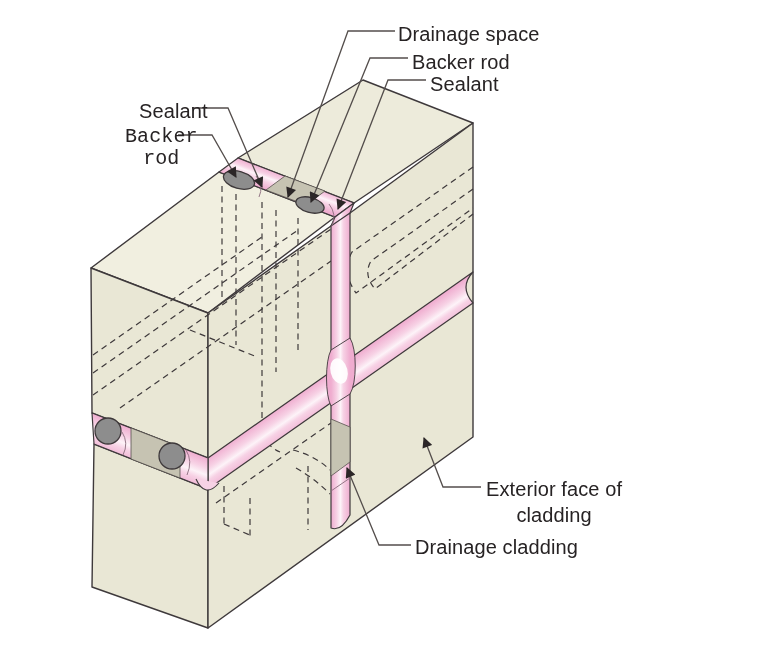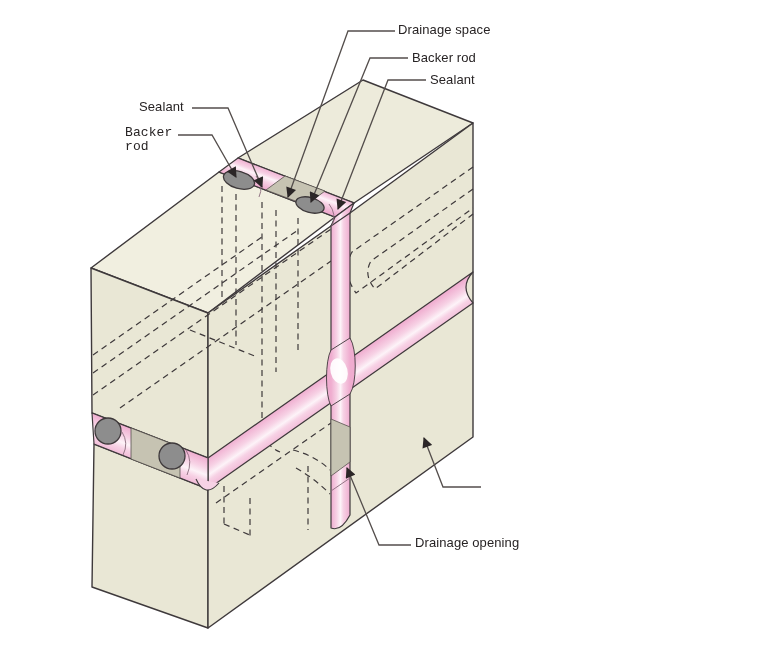--- a/index.html
+++ b/index.html
@@ -20,22 +20,22 @@
   .band{stroke:var(--outline);stroke-width:1.2;stroke-linejoin:round;}
   .gray{fill:var(--drainage-gray);stroke:#57524e;stroke-width:0.8;}
   .rod{fill:var(--backer-gray);stroke:var(--outline);stroke-width:1.3;}
   .seam{fill:none;stroke:#8a6b7c;stroke-width:0.9;}
   .bump{fill:var(--sealant-mid);stroke:var(--outline);stroke-width:1.1;}
   .bulge{stroke:var(--outline);stroke-width:0.9;}
   .leaderline{fill:none;stroke:var(--leader);stroke-width:1.3;}
   .stop-edge{stop-color:var(--sealant-edge);}
   .stop-mid{stop-color:var(--sealant-mid);}
   .stop-core{stop-color:var(--sealant-core);}
-  .label{position:absolute;color:var(--text);font-size:13px;line-height:1.1;
-         white-space:pre-line;letter-spacing:0.1px;}
+  .label{position:absolute;color:var(--text);font-size:20px;line-height:1.1;
+         white-space:pre-line;letter-spacing:0.1px;text-align:center;}
   .label.loose{line-height:1.32;}
 </style>
 </head>
 <body>
 
 <div id="stage">
 
 <svg id="diagram" width="768" height="649" viewBox="0 0 768 649">
   <defs>
     <linearGradient id="gradH" gradientUnits="userSpaceOnUse" x1="300" y1="393" x2="318" y2="419">
@@ -142,15 +142,17 @@
     <polyline class="leaderline" marker-end="url(#arrow)" points="411,545 379,545 347,468"></polyline>
   </g>
 </svg>
 
 <div class="label" style="left:398px;top:23px;">Drainage space</div>
 <div class="label" style="left:412px;top:51px;">Backer rod</div>
 <div class="label" style="left:430px;top:73px;">Sealant</div>
 <div class="label" style="left:139px;top:100px;">Sealant</div>
 <div class="label" style="left:125px;top:126px;font-family:Liberation Mono, monospace;">Backer
 rod</div>
-<div class="label" style="left:415px;top:536px;">Drainage opening</div>
+<div class="label loose" style="left:486px;top:476px;">Exterior face of
+cladding</div>
+<div class="label" style="left:415px;top:536px;">Drainage cladding</div>
 
 </div>
 
 </body></html>

